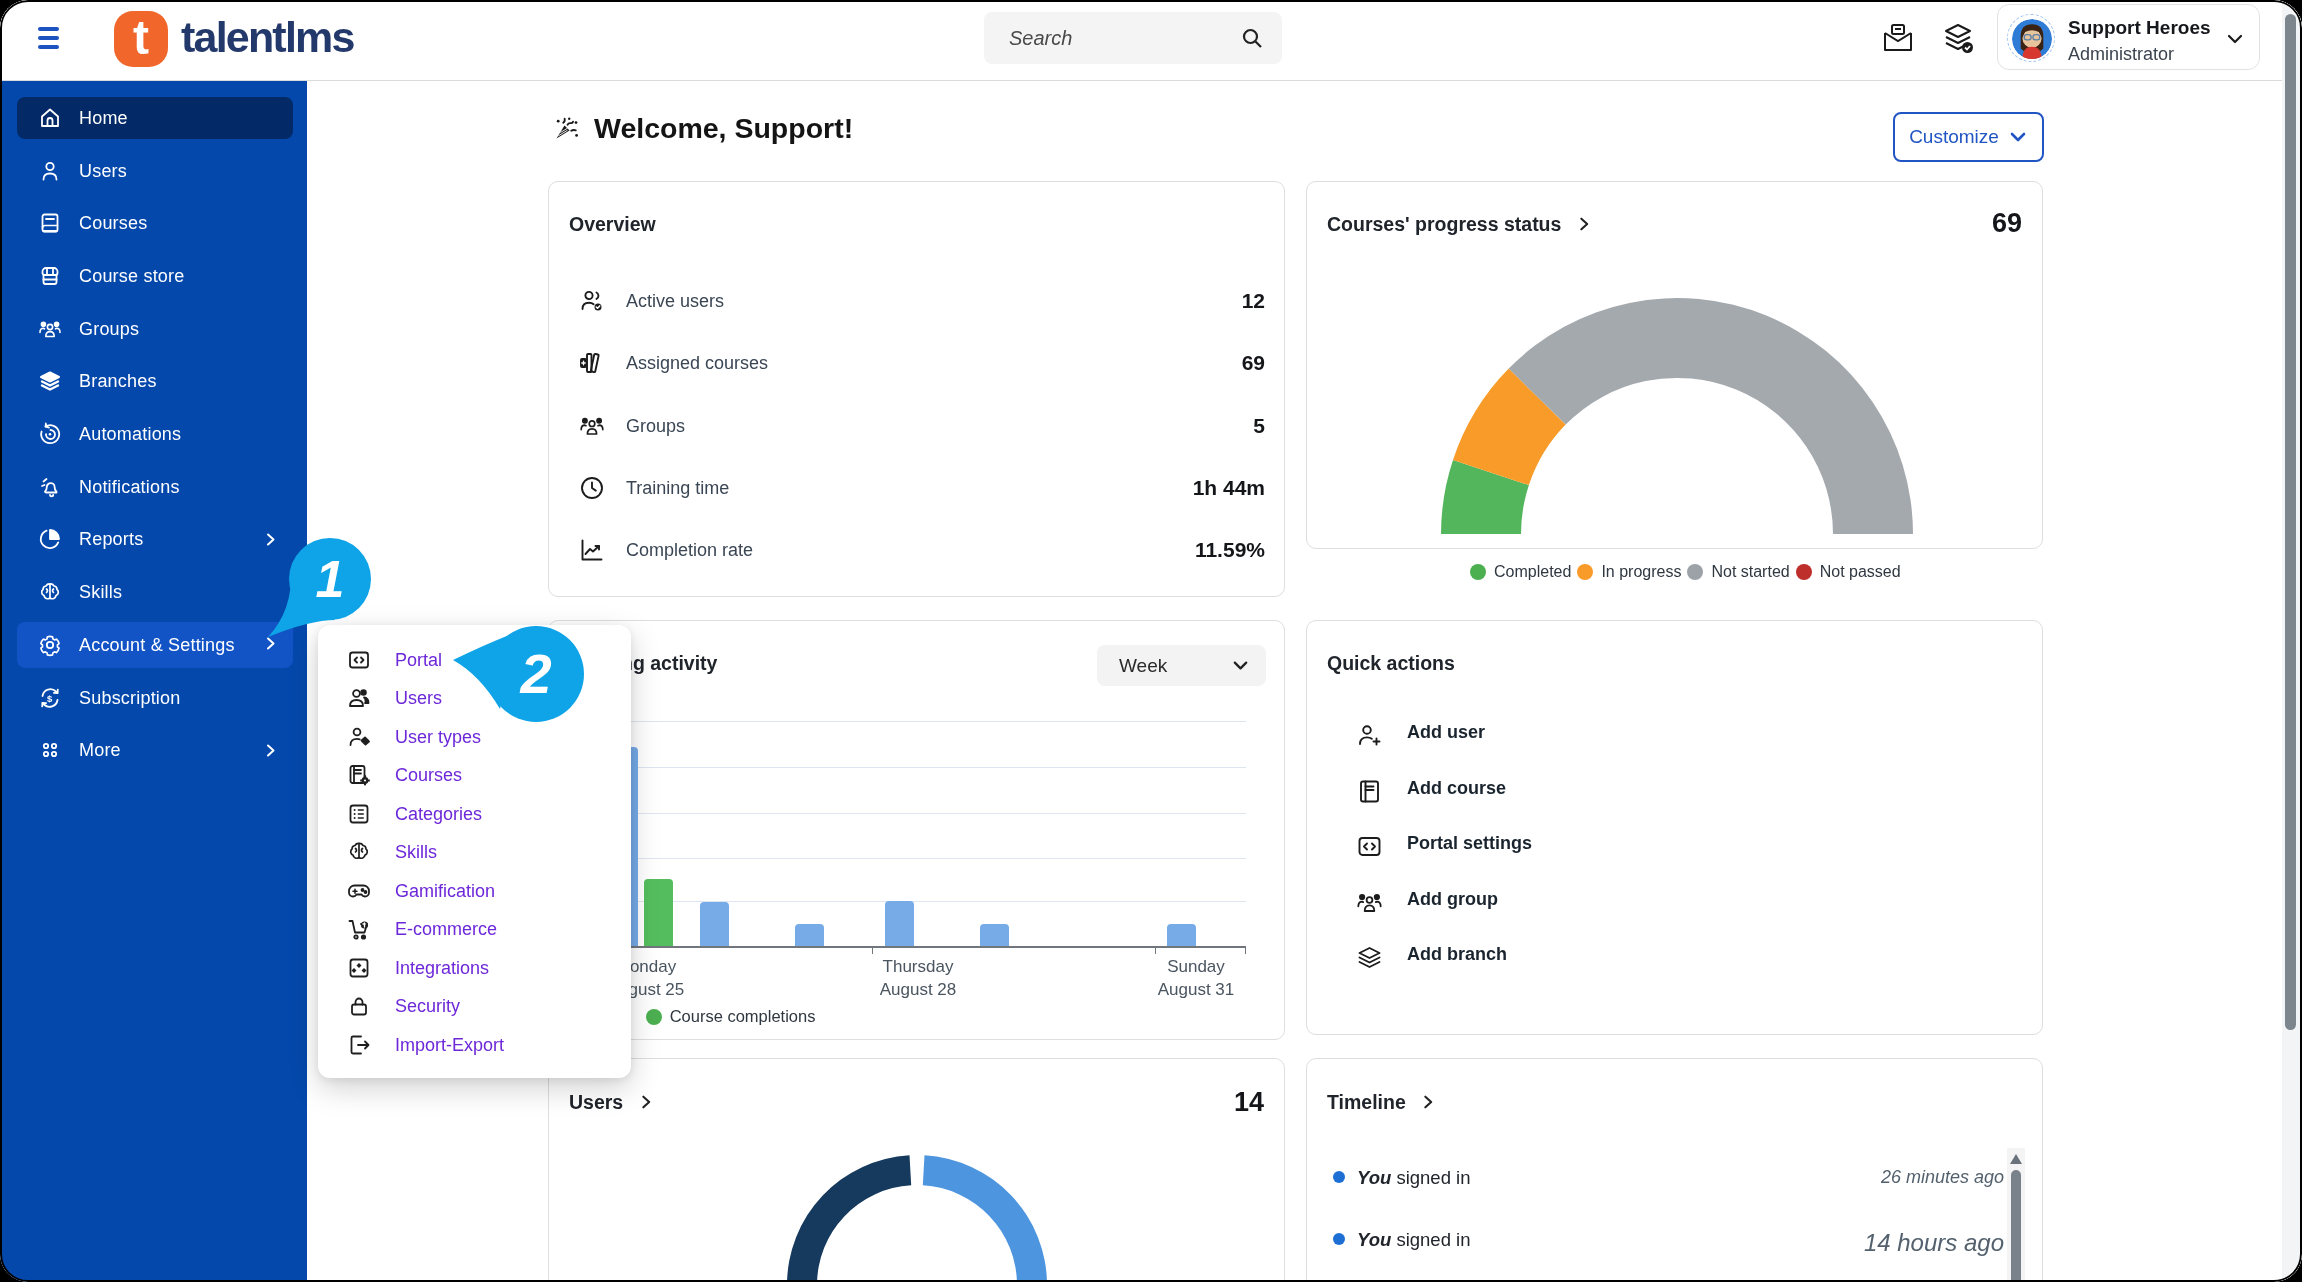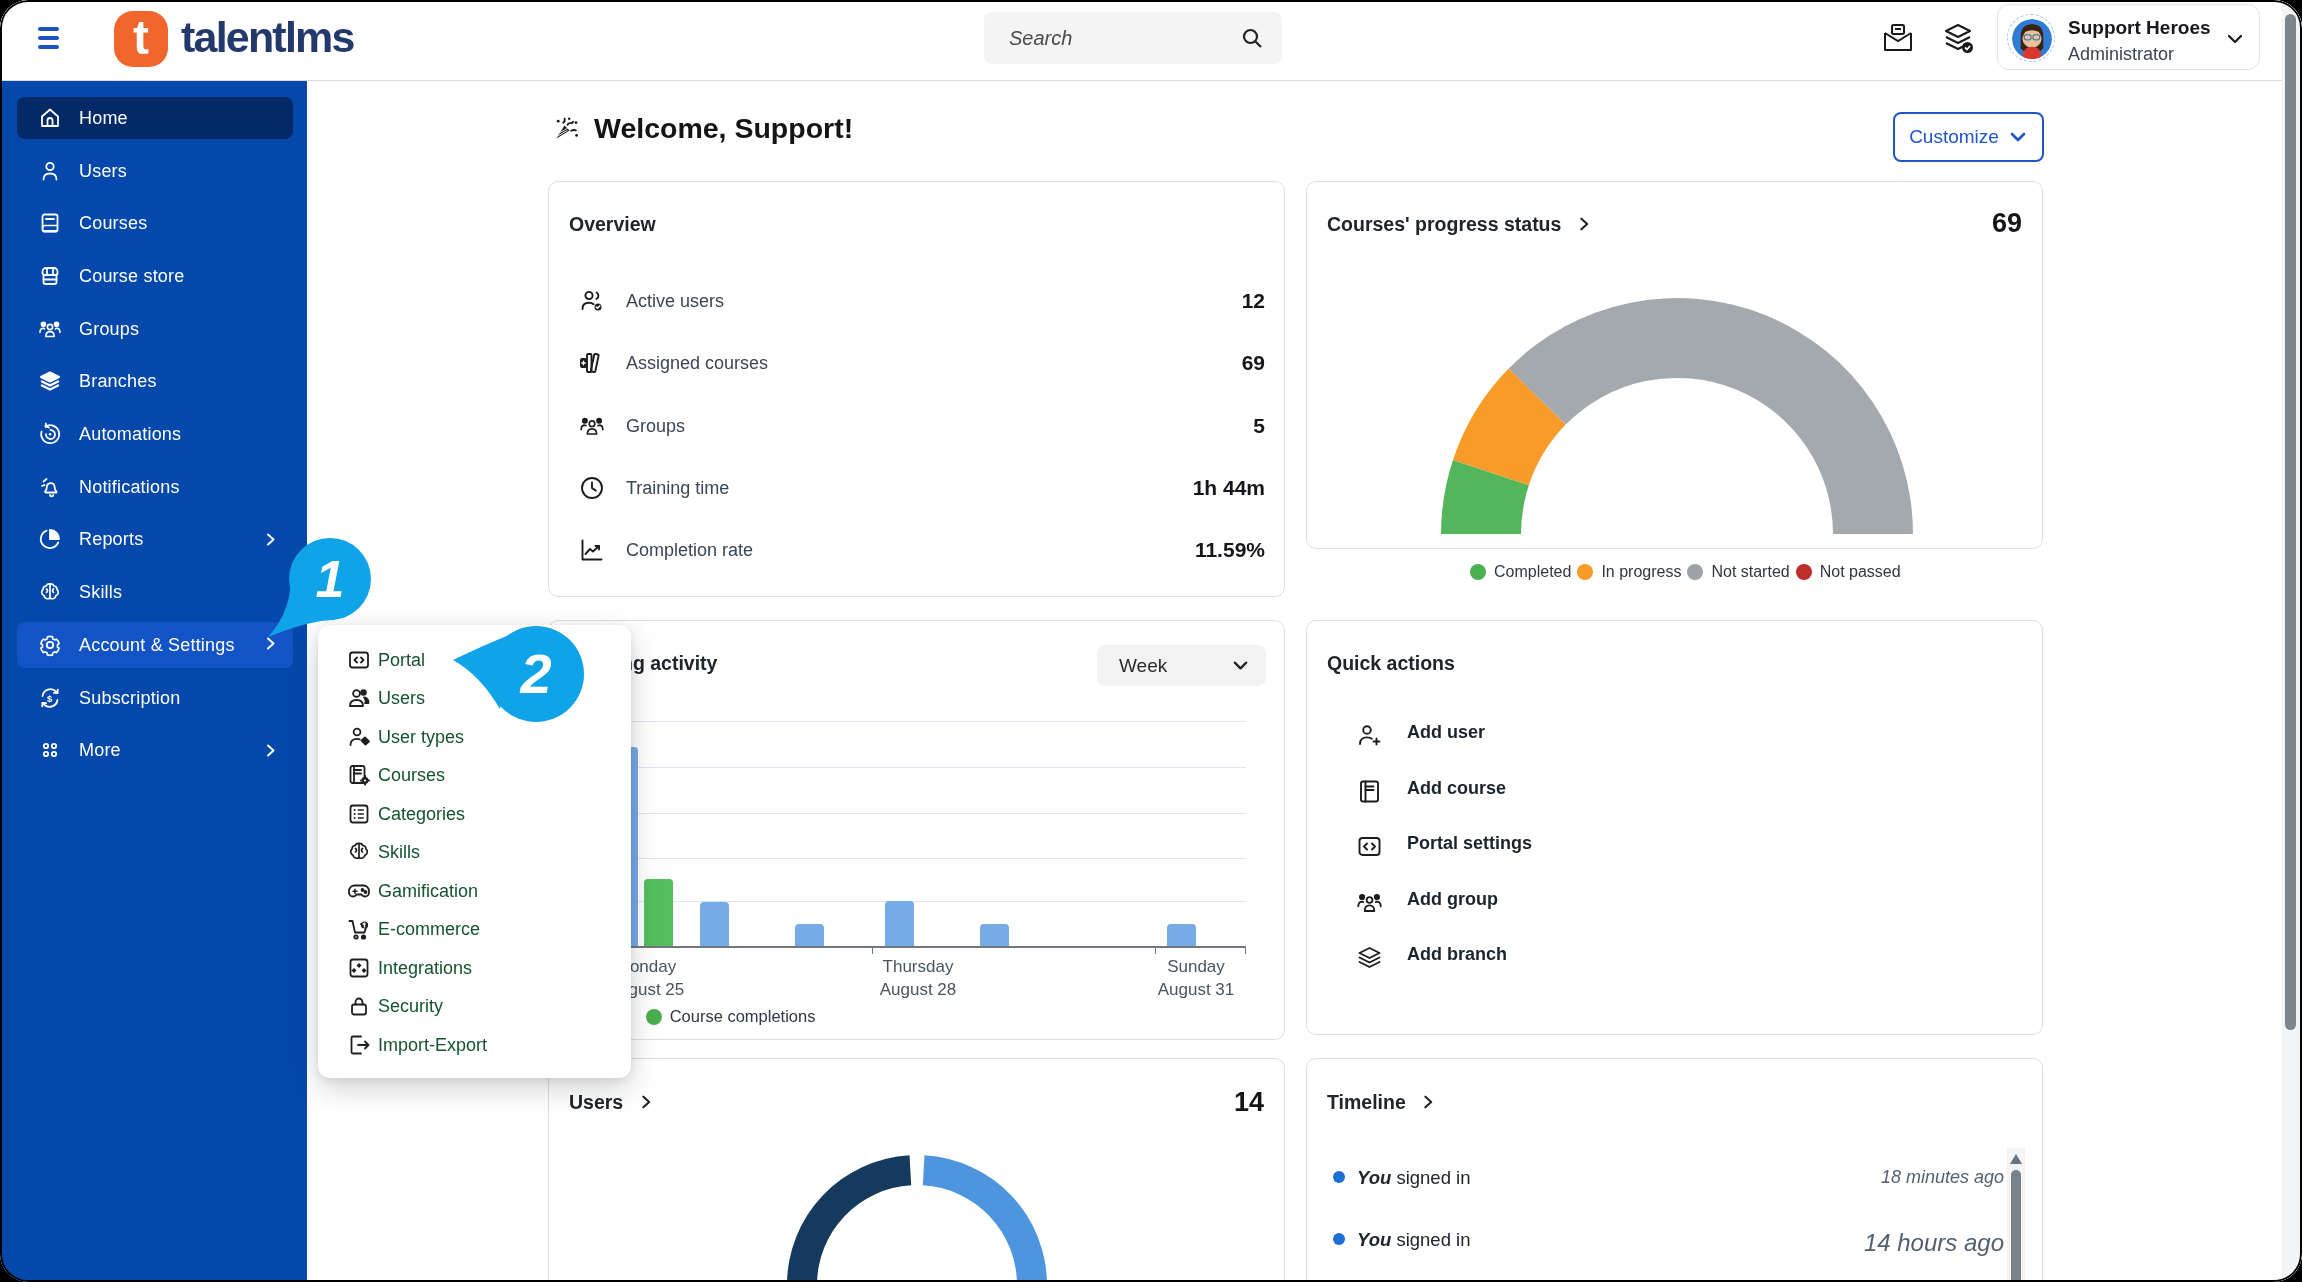--- a/index.html
+++ b/index.html
@@ -36,21 +36,21 @@
 .qrow{position:absolute;left:49px;height:30px;display:flex;align-items:flex-start}
 .qrow .lbl{margin-left:24px;font-size:18px;font-weight:bold;color:#1A242E}
 .legend{position:absolute;display:flex;align-items:center;font-size:17px;color:#2F3740}
 .dot{width:16px;height:16px;border-radius:50%;margin-right:8px}
 .gline{position:absolute;left:60px;width:637px;height:1px;background:#DDE5F0}
 .bar{position:absolute;border-radius:4px 4px 0 0}
 .axlbl{position:absolute;font-size:17px;color:#4A5560;text-align:center;line-height:23px}
 
 .popup{position:absolute;left:318px;top:625px;width:313px;height:453px;background:#fff;border-radius:12px;box-shadow:0 10px 30px rgba(0,0,0,.18),0 2px 8px rgba(0,0,0,.08);z-index:20}
 .pitem{position:absolute;left:0;width:100%;height:38px;display:flex;align-items:center;padding-left:29px}
-.pitem .txt{margin-left:7px;font-size:18px;color:#14532d}
+.pitem .txt{margin-left:24px;font-size:18px;color:#6d28d9}
 .callout{position:absolute;z-index:30}
 
 .vsb{position:absolute;right:0;top:0;width:20px;height:1282px;background:#F3F4F5;z-index:6}
 .vsb .thumb{position:absolute;left:3px;top:14px;width:11px;height:1016px;background:#7E868D;border-radius:6px}
 .tsb{position:absolute;width:18px;background:#F4F4F4}
 .tsb .thumb{position:absolute;left:4px;width:10px;background:#79828A;border-radius:5px}
 </style>
 </head>
 <body>
 <div class="page">
@@ -420,21 +420,21 @@
       </g>
     </svg>
   </div>
 
   <div class="card" style="left:1306px;top:1058px;width:737px;height:300px">
     <div class="ctitle" style="top:32px">Timeline <svg style="margin-left:8px;vertical-align:-2px" width="18" height="18" viewBox="0 0 17 17" fill="none" stroke="#222" stroke-width="2" stroke-linecap="round" stroke-linejoin="round">
             <path d="M6 3.5 l5.5 5 L6 13.5"></path>
           </svg></div>
     <div class="abs" style="left:26px;top:112px;width:12px;height:12px;border-radius:50%;background:#1D6FD4"></div>
     <div class="abs" style="left:50px;top:108px;font-size:18.5px;color:#20242B"><b><i>You</i></b> signed in</div>
-    <div class="abs" style="right:38px;top:108px;font-size:18px;font-style:italic;color:#53616E">18 minutes ago</div>
+    <div class="abs" style="right:38px;top:108px;font-size:18px;font-style:italic;color:#53616E">26 minutes ago</div>
     <div class="abs" style="left:26px;top:174px;width:12px;height:12px;border-radius:50%;background:#1D6FD4"></div>
     <div class="abs" style="left:50px;top:170px;font-size:18.5px;color:#20242B"><b><i>You</i></b> signed in</div>
     <div class="abs" style="right:38px;top:170px;font-size:24px;font-style:italic;color:#53616E">14 hours ago</div>
     <div class="tsb" style="left:700px;top:89px;height:210px">
       <svg class="abs" style="left:3px;top:6px" width="12" height="10" viewBox="0 0 12 10">
             <path d="M6 0 L12 10 L0 10 Z" fill="#6A737B"></path>
           </svg>
       <div class="thumb" style="top:22px;height:202px"></div>
     </div>
   </div>

